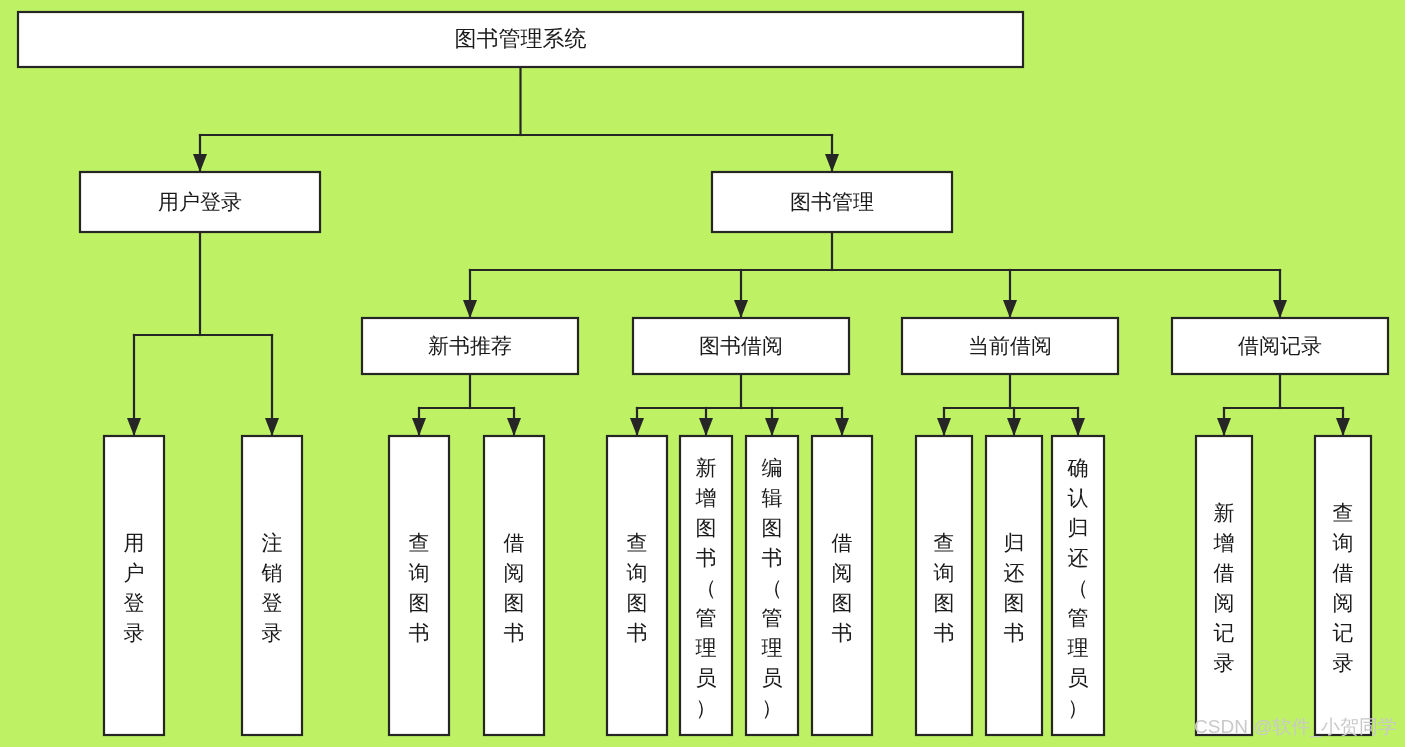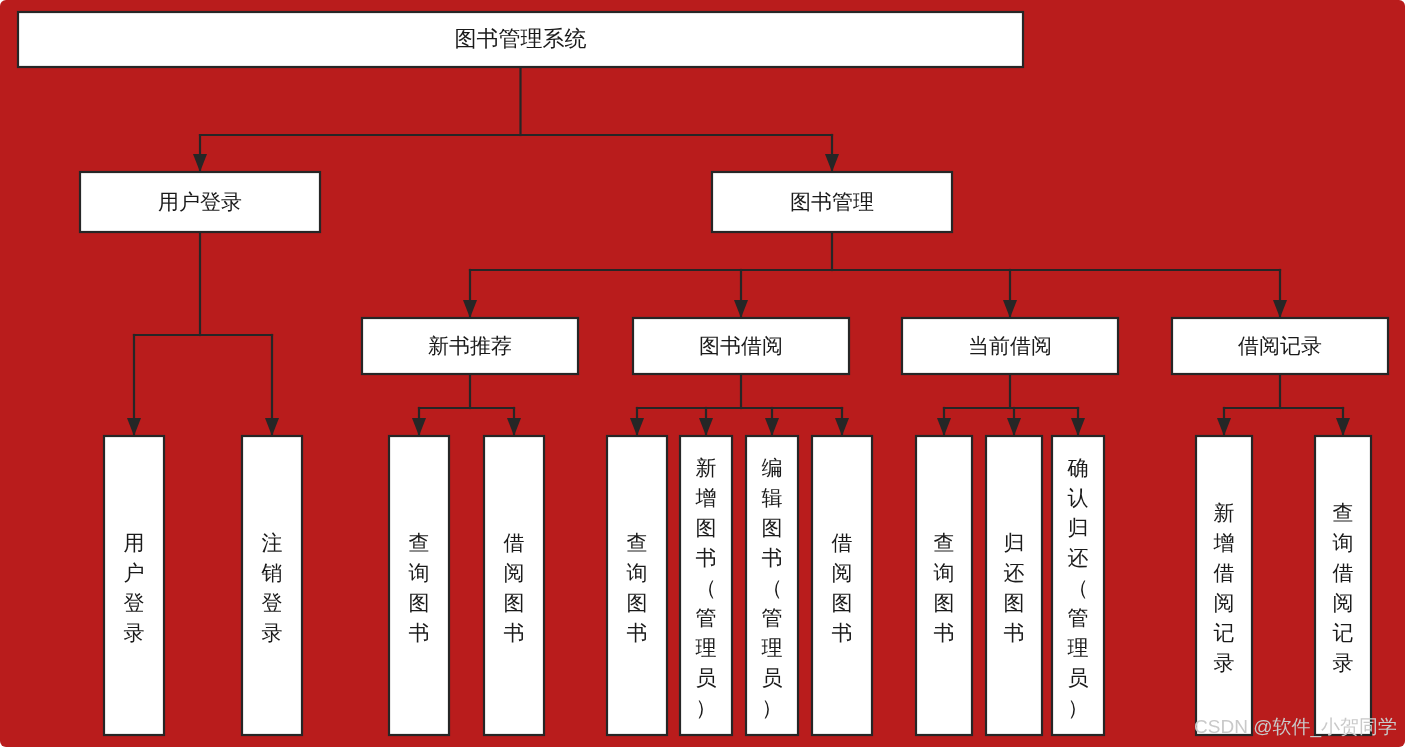--- a/index.html
+++ b/index.html
@@ -8,23 +8,22 @@
     padding: 0;
     background: #ffffff;
   }
   body {
     font-family: "Liberation Sans", "DejaVu Sans", sans-serif;
   }
   #diagram-root {
     position: relative;
     width: 1405px;
     height: 747px;
-    background: #b91c1c;
+    background: #bef264;
     overflow: hidden;
-    border-radius: 6px;
   }
   svg#flowchart {
     display: block;
     width: 1405px;
     height: 747px;
   }
   .node-box {
     fill: #ffffff;
     stroke: #262626;
     stroke-width: 2.2;

